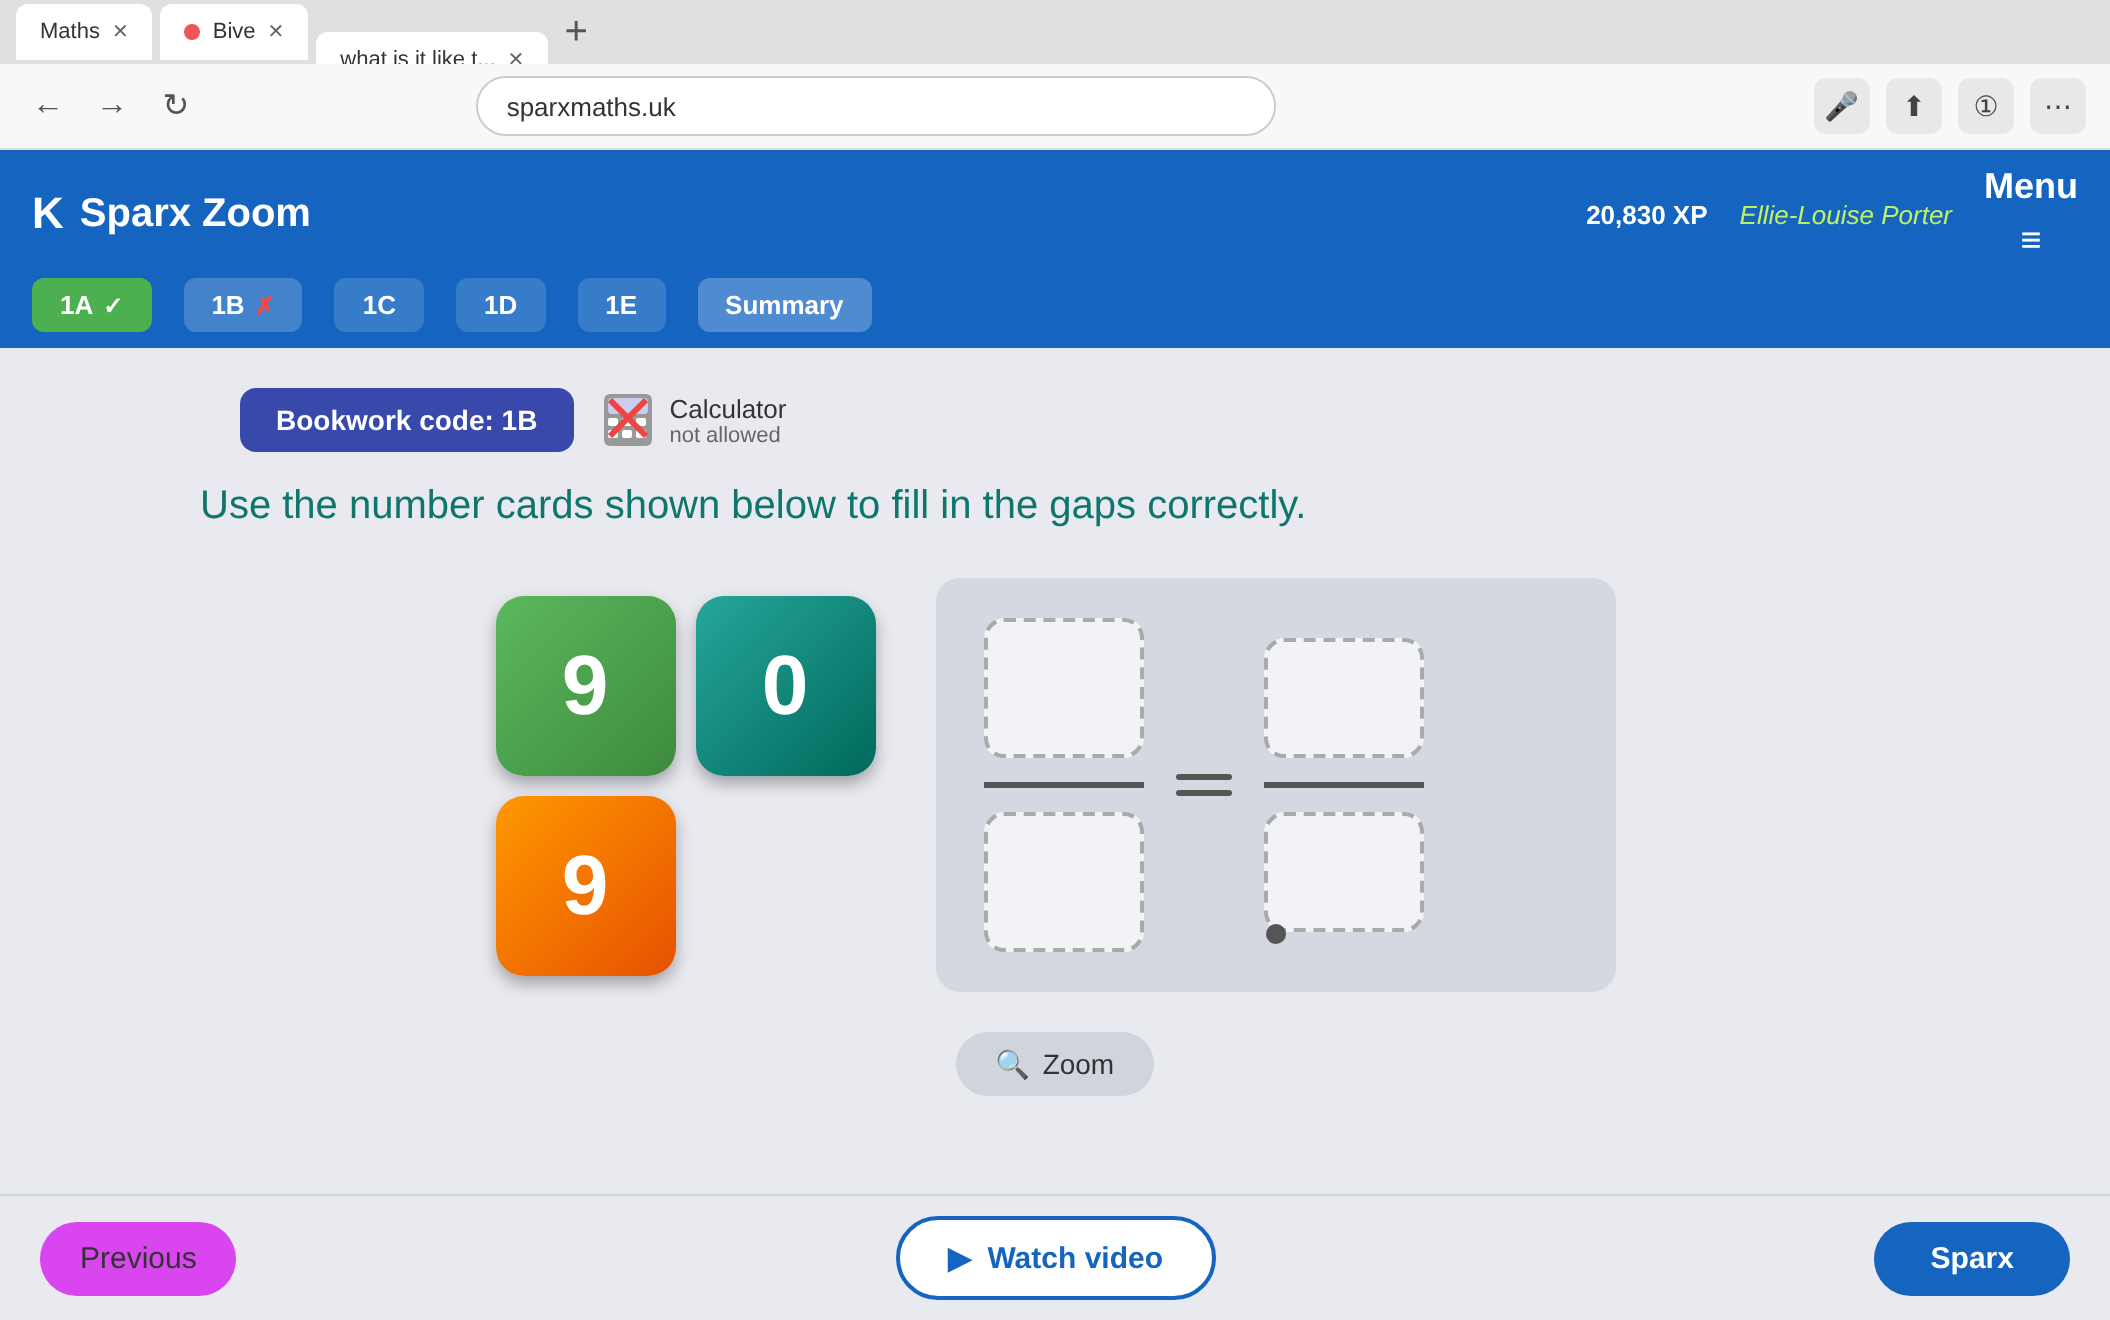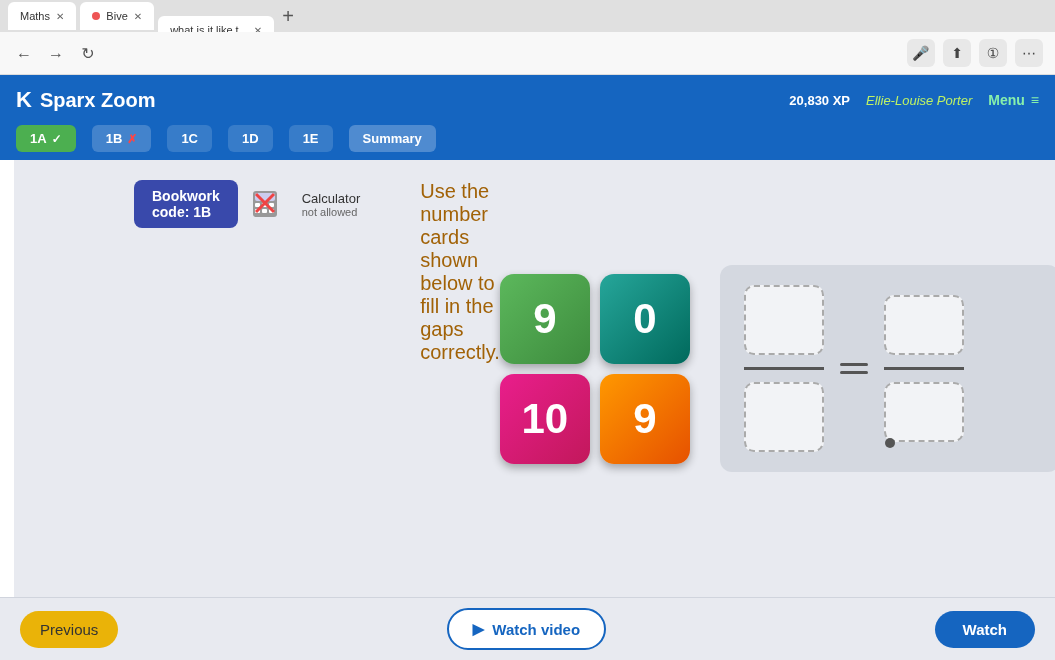--- a/index.html
+++ b/index.html
@@ -129,27 +129,28 @@
       color: #fff;
       font-size: 13px;
       font-weight: 600;
     }
     .user-name {
       color: #bef264;
       font-size: 13px;
       font-style: italic;
     }
     .menu-btn {
-      color: #86efac;
-      font-size: 14px;
+      color: #ffffff;
+      font-size: 18px;
       font-weight: bold;
       display: flex;
       align-items: center;
       gap: 6px;
       cursor: pointer;
+      flex-direction: column;
     }
 
     
     .nav-tabs {
       background: #1565c0;
       padding: 0 16px 8px 16px;
       display: flex;
       gap: 16px;
       align-items: center;
     }
@@ -170,23 +171,23 @@
     .nav-tab.summary { background: rgba(255,255,255,0.25); color: #fff; }
     .check-icon { color: #fff; font-size: 12px; }
     .x-icon { color: #f44; font-size: 12px; }
 
     
     .content-area {
       flex: 1;
       background: #e8eaf0;
       padding: 20px 40px;
       display: flex;
+      flex-direction: column;
       align-items: center;
       position: relative;
-      margin-left: 14px;
     }
 
     
     .bookwork-row {
       display: flex;
       align-items: center;
       gap: 12px;
       margin-bottom: 16px;
       align-self: flex-start;
       margin-left: 80px;
@@ -195,37 +196,37 @@
       background: #3949ab;
       color: #fff;
       padding: 8px 18px;
       border-radius: 8px;
       font-size: 14px;
       font-weight: bold;
     }
     .calculator-info {
       display: flex;
       align-items: center;
-      gap: 22px;
+      gap: 6px;
       font-size: 13px;
       color: #333;
     }
     .calc-icon {
       width: 30px; height: 30px;
       position: relative;
       display: inline-flex;
       align-items: center;
       justify-content: center;
     }
     .calc-icon svg { width: 30px; height: 30px; }
 
     
     .question-text {
       font-size: 20px;
-      color: #a16207;
+      color: #0f766e;
       margin-bottom: 24px;
       align-self: flex-start;
       margin-left: 60px;
     }
 
     
     .puzzle-area {
       display: flex;
       align-items: center;
       gap: 30px;
@@ -342,21 +343,21 @@
     .bottom-bar {
       background: #e8eaf0;
       padding: 10px 20px;
       display: flex;
       align-items: center;
       justify-content: space-between;
       border-top: 1px solid #d0d4dd;
     }
 
     .prev-btn {
-      background: #eab308;
+      background: #d946ef;
       border: none;
       border-radius: 20px;
       padding: 10px 20px;
       font-size: 15px;
       cursor: pointer;
       color: #333;
       font-weight: 500;
     }
 
     .watch-video-btn {
@@ -414,20 +415,23 @@
     <div class="browser-tab active">
       <span>what is it like t...</span>
       <span class="browser-tab-close">✕</span>
     </div>
     <span style="font-size:20px; color:#555; cursor:pointer; margin-left:4px;">+</span>
   </div>
   <div class="browser-addressbar">
     <span class="nav-btn">←</span>
     <span class="nav-btn">→</span>
     <span class="nav-btn">↻</span>
+    <div class="address-box">
+      <span>sparxmaths.uk</span>
+    </div>
     <div class="browser-icons">
       <div class="browser-icon-btn">🎤</div>
       <div class="browser-icon-btn">⬆</div>
       <div class="browser-icon-btn">①</div>
       <div class="browser-icon-btn">⋯</div>
     </div>
   </div>
 </div>
 
 <div class="app-container">
@@ -497,21 +501,20 @@
       </div>
     </div>
 
     <div class="question-text">Use the number cards shown below to fill in the gaps correctly.</div>
 
     <div class="puzzle-area">
 
       <div class="number-cards">
         <div class="number-card card-green">9</div>
         <div class="number-card card-teal">0</div>
-        <div class="number-card card-pink">10</div>
         <div class="number-card card-orange">9</div>
       </div>
 
       <div class="fraction-box">
 
         <div class="fraction-slot-group">
           <div class="fraction-slot"></div>
           <div class="fraction-line"></div>
           <div class="fraction-slot"></div>
         </div>
@@ -540,17 +543,17 @@
 
   <div class="bottom-bar">
     <button class="prev-btn">
       <span>Previous</span>
     </button>
     <button class="watch-video-btn">
       <span>▶</span>
       <span>Watch video</span>
     </button>
     <button class="answer-btn">
-      <span>Watch</span>
+      <span>Sparx</span>
     </button>
   </div>
 
 </div>
 
 </body></html>

